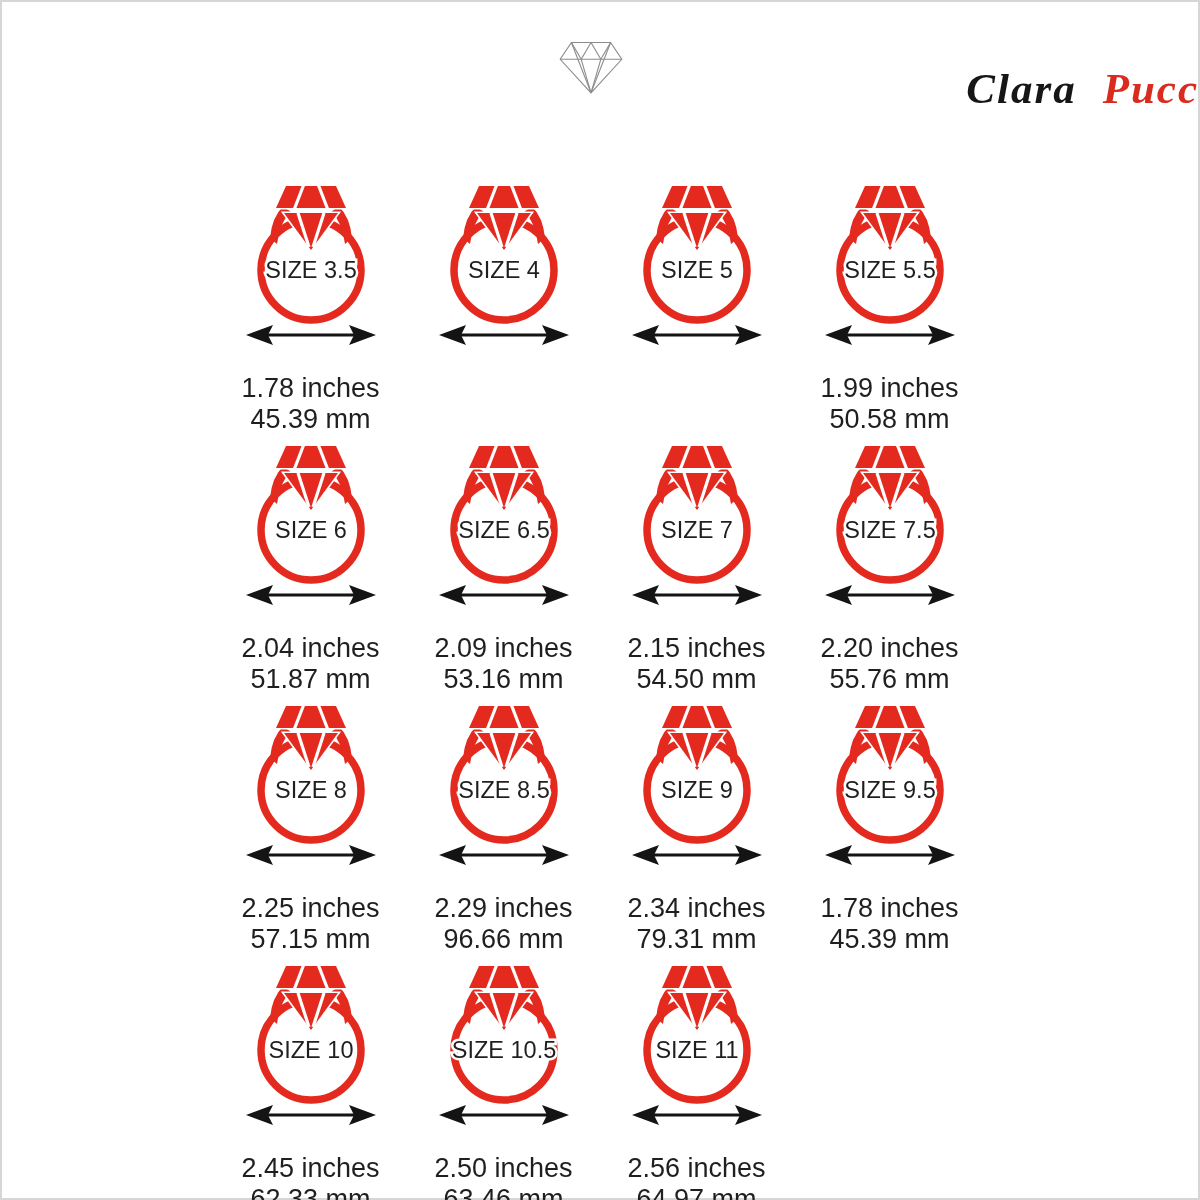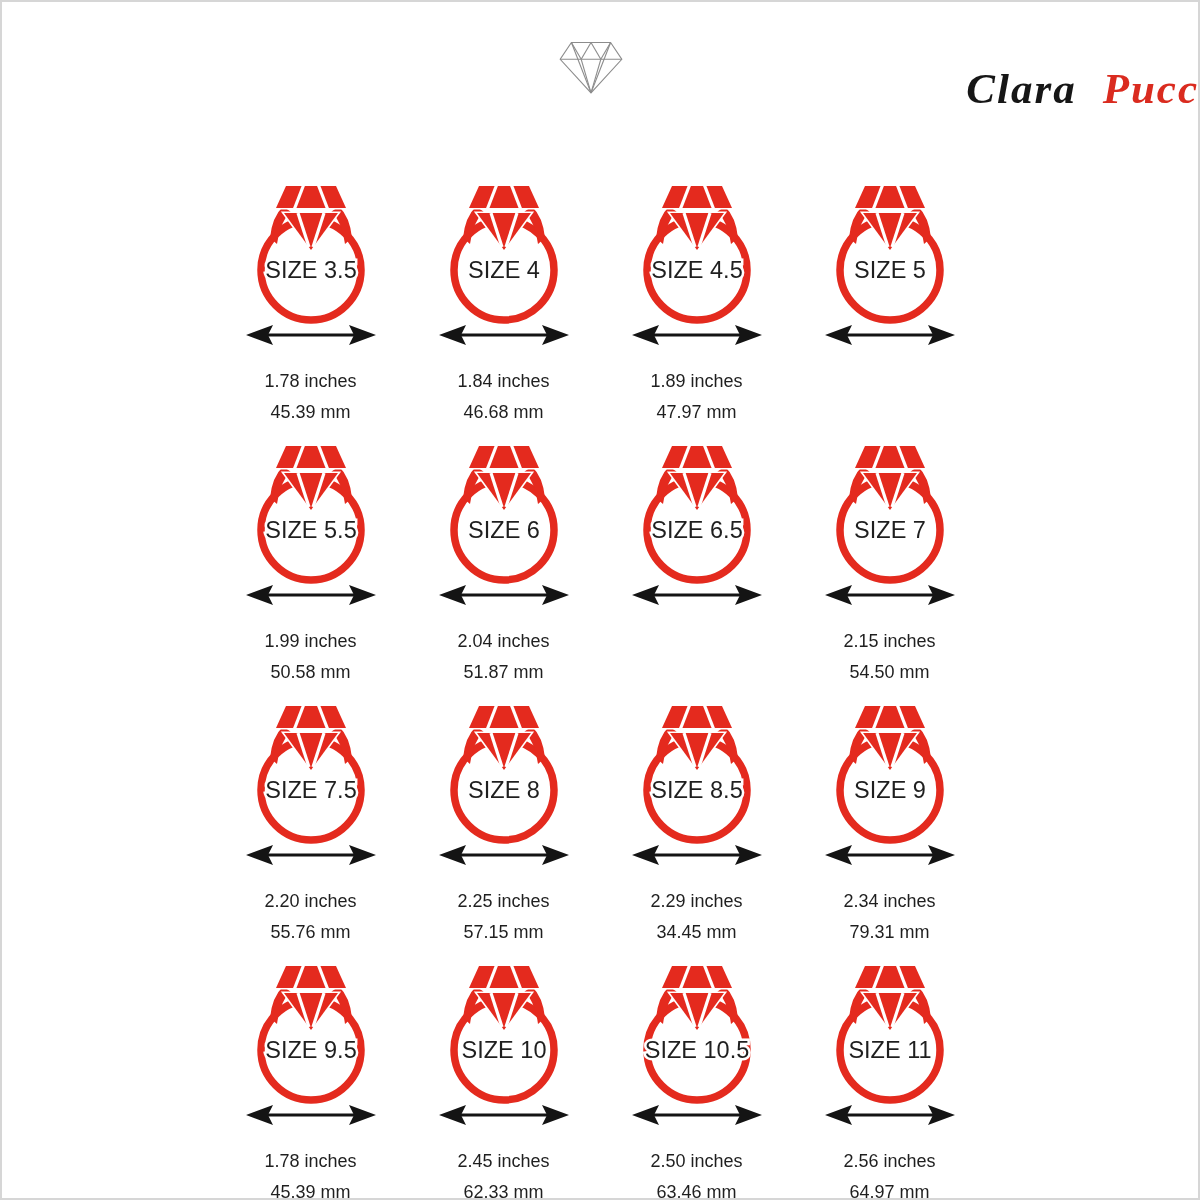--- a/index.html
+++ b/index.html
@@ -32,21 +32,21 @@
   .gem-slash{stroke:#ffffff;stroke-width:3.2;fill:none;}
   .size-label{
     font-family:"Liberation Sans",sans-serif;font-size:23.5px;
     fill:var(--text-dark,#1f1f1f);stroke:#ffffff;stroke-width:5px;
     paint-order:stroke;text-anchor:middle;
   }
   .arrow-svg{width:132px;height:28px;margin-top:-5px;flex:none;}
   .arrow-line{stroke:var(--arrow-black,#141414);stroke-width:3;}
   .arrow-head{fill:var(--arrow-black,#141414);}
   .meas{
-    margin-top:17px;text-align:center;font-size:18px;line-height:31px;
+    margin-top:24px;text-align:center;font-size:27px;line-height:31px;
     color:var(--text-dark,#1f1f1f);
   }
 </style>
 </head>
 <body>
 
 <svg width="0" height="0" style="position:absolute">
   <defs>
     <g id="ring-shape">
       <circle class="ring-band" cx="75" cy="88" r="50"></circle>
@@ -102,39 +102,22 @@
   </div>
 
   <div class="cell">
     <svg class="ring-svg" viewBox="0 0 150 144">
         <use href="#ring-shape"></use>
         <text class="size-label" x="75" y="96">SIZE 4</text>
       </svg>
     <svg class="arrow-svg" viewBox="0 0 132 28">
         <use href="#arrow-shape"></use>
       </svg>
-    <div class="meas">
-      <div>1.84 inches</div>
-      <div>46.68 mm</div>
-    </div>
-  </div>
-
-  <div class="cell">
-    <svg class="ring-svg" viewBox="0 0 150 144">
-        <use href="#ring-shape"></use>
-        <text class="size-label" x="75" y="96">SIZE 4.5</text>
-      </svg>
-    <svg class="arrow-svg" viewBox="0 0 132 28">
-        <use href="#arrow-shape"></use>
-      </svg>
-    <div class="meas">
-      <div>1.89 inches</div>
-      <div>47.97 mm</div>
-    </div>
-  </div>
+  </div>
+
 
   <div class="cell">
     <svg class="ring-svg" viewBox="0 0 150 144">
         <use href="#ring-shape"></use>
         <text class="size-label" x="75" y="96">SIZE 5</text>
       </svg>
     <svg class="arrow-svg" viewBox="0 0 132 28">
         <use href="#arrow-shape"></use>
       </svg>
   </div>
@@ -168,20 +151,24 @@
   </div>
 
   <div class="cell">
     <svg class="ring-svg" viewBox="0 0 150 144">
         <use href="#ring-shape"></use>
         <text class="size-label" x="75" y="96">SIZE 6.5</text>
       </svg>
     <svg class="arrow-svg" viewBox="0 0 132 28">
         <use href="#arrow-shape"></use>
       </svg>
+    <div class="meas">
+      <div>2.09 inches</div>
+      <div>53.16 mm</div>
+    </div>
   </div>
 
   <div class="cell">
     <svg class="ring-svg" viewBox="0 0 150 144">
         <use href="#ring-shape"></use>
         <text class="size-label" x="75" y="96">SIZE 7</text>
       </svg>
     <svg class="arrow-svg" viewBox="0 0 132 28">
         <use href="#arrow-shape"></use>
       </svg>
@@ -222,21 +209,21 @@
   <div class="cell">
     <svg class="ring-svg" viewBox="0 0 150 144">
         <use href="#ring-shape"></use>
         <text class="size-label" x="75" y="96">SIZE 8.5</text>
       </svg>
     <svg class="arrow-svg" viewBox="0 0 132 28">
         <use href="#arrow-shape"></use>
       </svg>
     <div class="meas">
       <div>2.29 inches</div>
-      <div>34.45 mm</div>
+      <div>96.66 mm</div>
     </div>
   </div>
 
   <div class="cell">
     <svg class="ring-svg" viewBox="0 0 150 144">
         <use href="#ring-shape"></use>
         <text class="size-label" x="75" y="96">SIZE 9</text>
       </svg>
     <svg class="arrow-svg" viewBox="0 0 132 28">
         <use href="#arrow-shape"></use>

